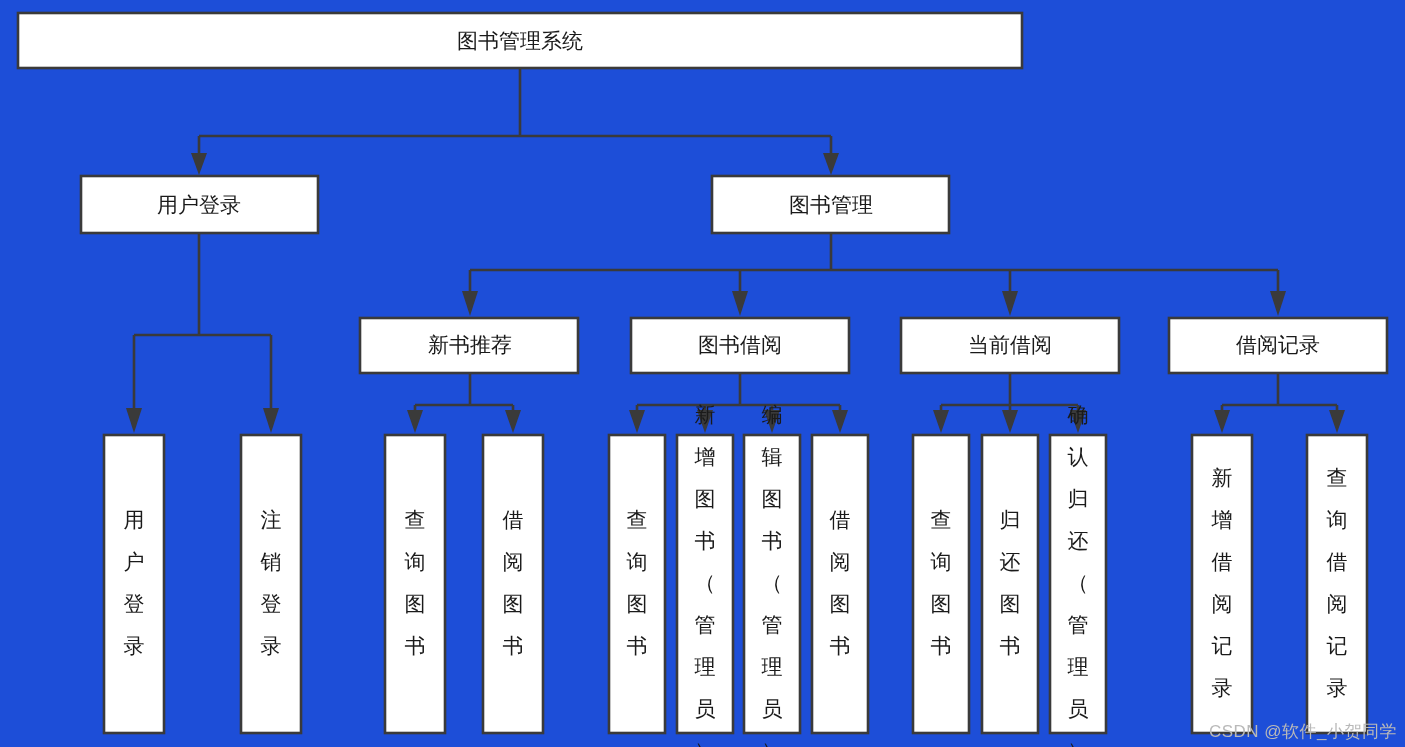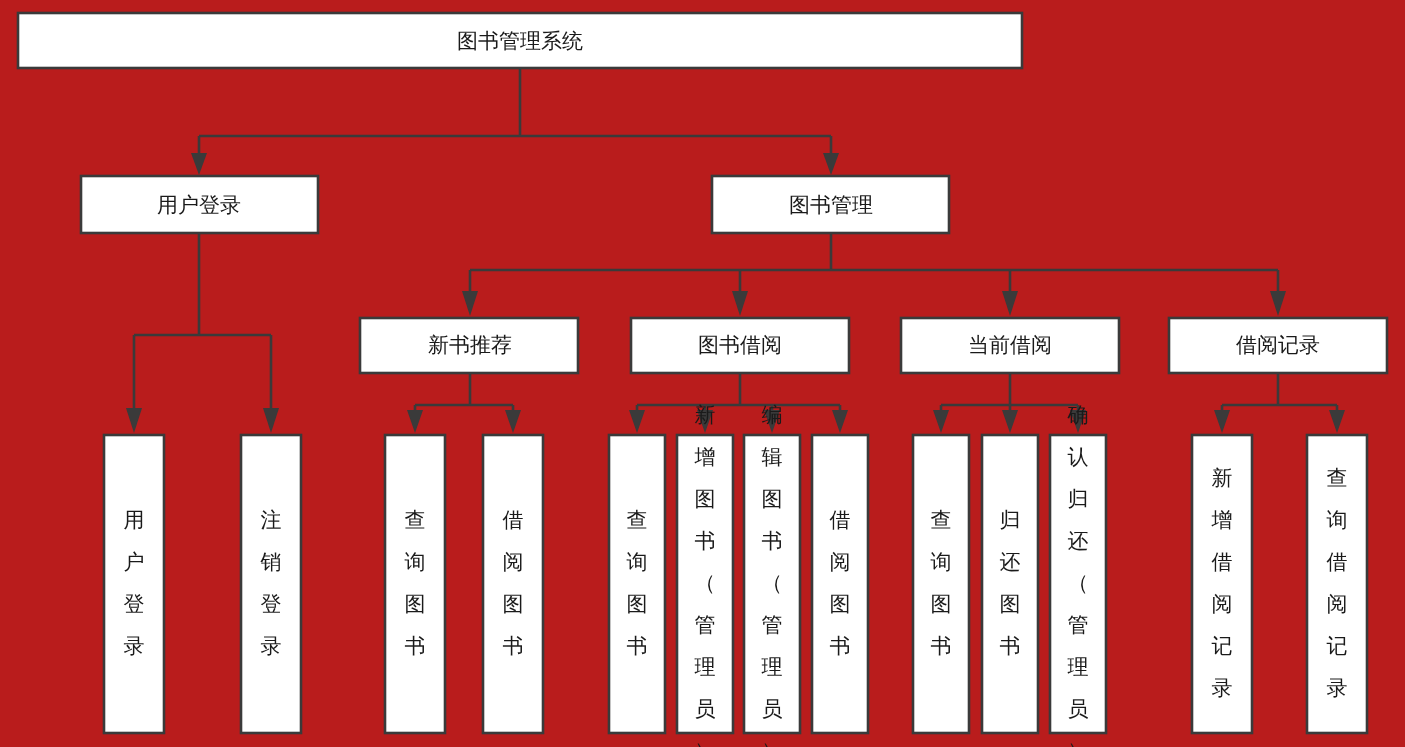--- a/index.html
+++ b/index.html
@@ -11,21 +11,21 @@
     width: 1405px;
     height: 747px;
     font-family: "Liberation Sans", "DejaVu Sans", sans-serif;
     overflow: hidden;
     position: relative;
   }
   #diagram-root {
     position: relative;
     width: 1405px;
     height: 747px;
-    background: #b91c1c;
+    background: #1d4ed8;
   }
   svg.diagram-canvas {
     position: absolute;
     left: 0;
     top: 0;
     width: 1405px;
     height: 747px;
   }
   .node-box {
     fill: #ffffff;
@@ -233,13 +233,14 @@
       <text class="node-label-v" x="1222"><tspan x="1222" y="479" dominant-baseline="middle">新</tspan><tspan x="1222" y="521" dominant-baseline="middle">增</tspan><tspan x="1222" y="563" dominant-baseline="middle">借</tspan><tspan x="1222" y="605" dominant-baseline="middle">阅</tspan><tspan x="1222" y="647" dominant-baseline="middle">记</tspan><tspan x="1222" y="689" dominant-baseline="middle">录</tspan></text>
     </g>
 
     <g>
       <rect class="node-box" x="1307" y="435" width="60" height="298"></rect>
       <text class="node-label-v" x="1337"><tspan x="1337" y="479" dominant-baseline="middle">查</tspan><tspan x="1337" y="521" dominant-baseline="middle">询</tspan><tspan x="1337" y="563" dominant-baseline="middle">借</tspan><tspan x="1337" y="605" dominant-baseline="middle">阅</tspan><tspan x="1337" y="647" dominant-baseline="middle">记</tspan><tspan x="1337" y="689" dominant-baseline="middle">录</tspan></text>
     </g>
 
   </svg>
 
+  <div class="watermark-text">CSDN @软件_小贺同学</div>
 </div>
 
 </body></html>

